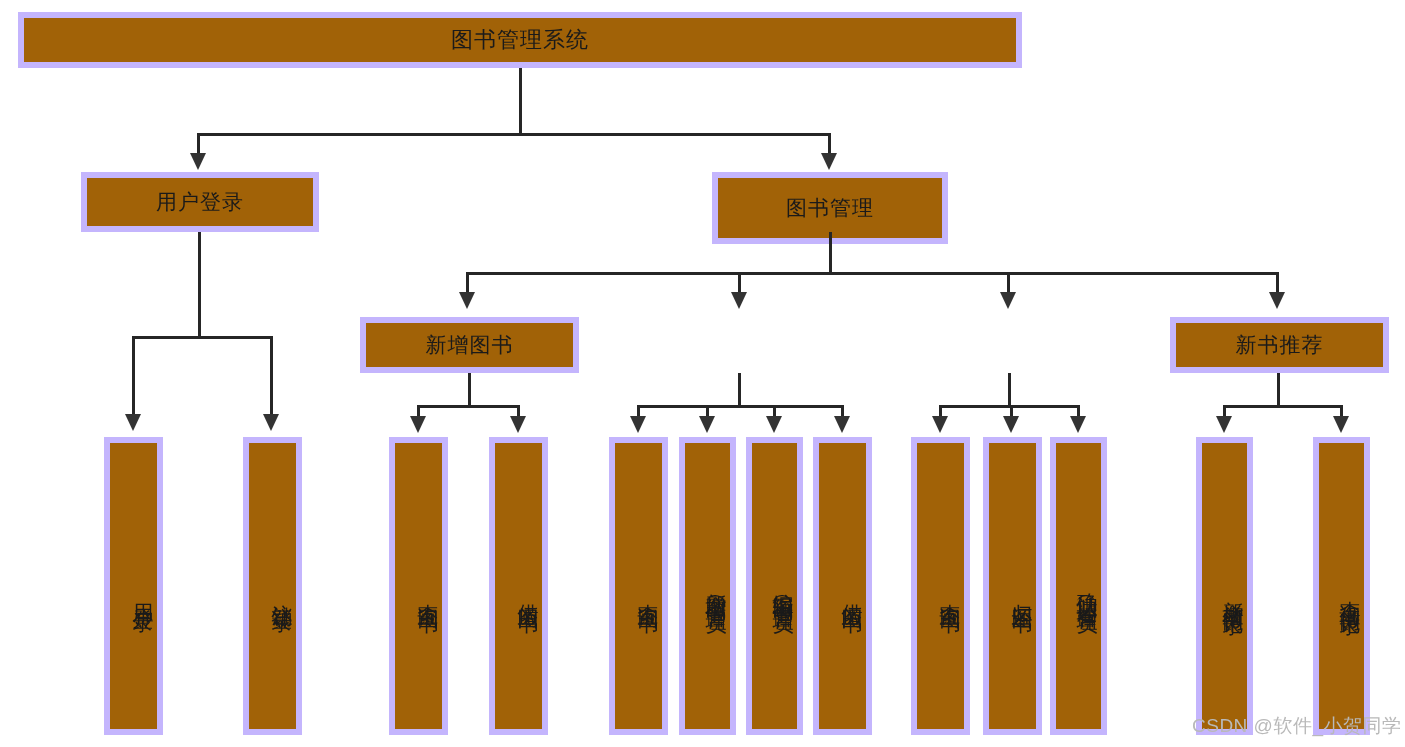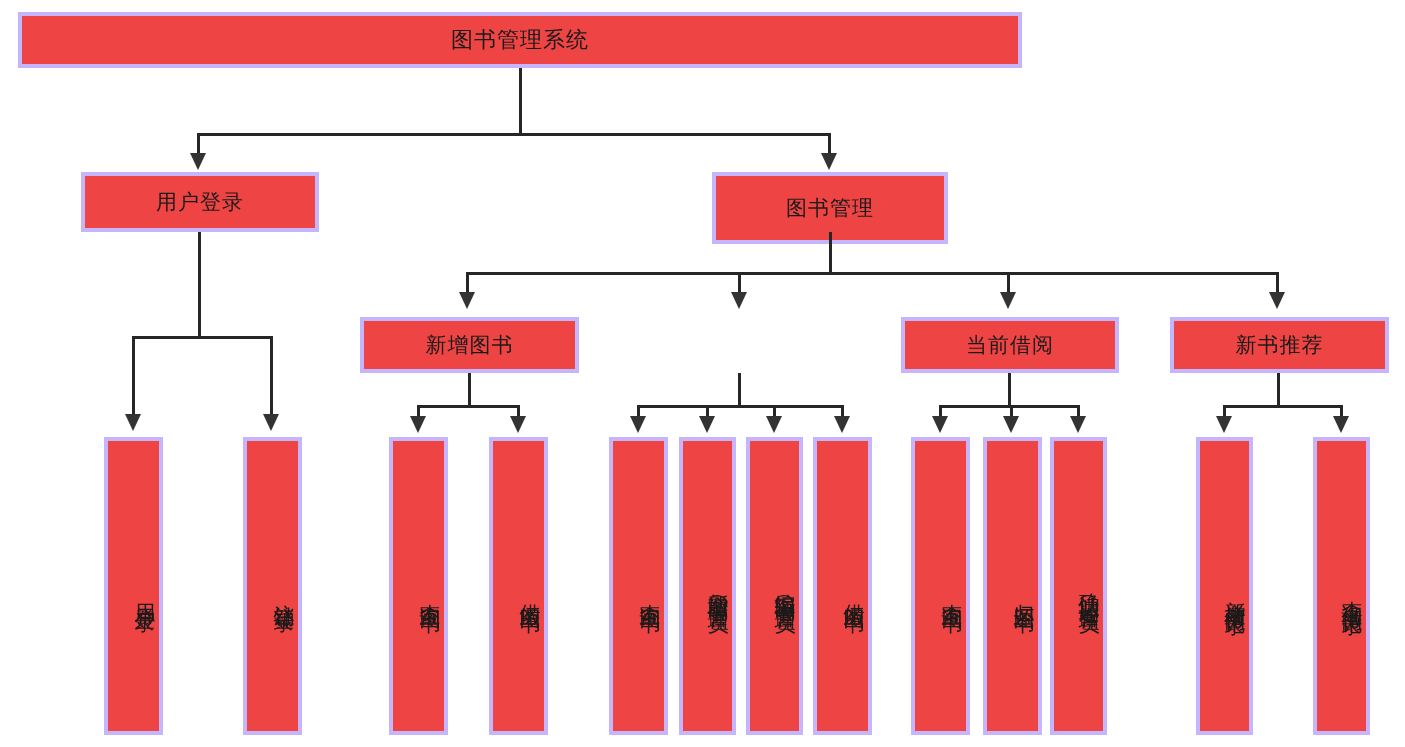--- a/index.html
+++ b/index.html
@@ -13,22 +13,22 @@
   #canvas {
     position: relative;
     width: 1405px;
     height: 747px;
     background: #ffffff;
     overflow: hidden;
   }
   .node {
     position: absolute;
     box-sizing: border-box;
-    background: #ef4444;
-    border: 4px solid #c4b5fd;
+    background: #a16207;
+    border: 6px solid #c4b5fd;
     display: flex;
     align-items: center;
     justify-content: center;
     color: #1a1a1a;
   }
   .node.horiz {
     font-size: 21px;
     letter-spacing: 1px;
   }
   .node.vert {
@@ -109,21 +109,20 @@
   <div class="vline" style="left:738px; top:272px; height:22px;"></div>
   <div class="arrow" style="left:731px; top:292px;"></div>
 
   <div class="vline" style="left:1007px; top:272px; height:22px;"></div>
   <div class="arrow" style="left:1000px; top:292px;"></div>
 
   <div class="vline" style="left:1276px; top:272px; height:22px;"></div>
   <div class="arrow" style="left:1269px; top:292px;"></div>
 
   <div class="node horiz" id="node-l3-0" style="left: 360px; top: 317px; width: 219px; height: 56px;">新增图书</div>
-  <div class="node horiz" id="node-l3-2" style="left: 901px; top: 317px; width: 218px; height: 56px;">当前借阅</div>
   <div class="node horiz" id="node-l3-3" style="left: 1170px; top: 317px; width: 219px; height: 56px;">新书推荐</div>
 
   <div class="vline" style="left:468px; top:373px; height:35px;"></div>
   <div class="hline" style="left:417px; top:405px; width:103px;"></div>
   <div class="vline" style="left:417px; top:405px; height:13px;"></div>
   <div class="arrow" style="left:410px; top:416px;"></div>
   <div class="vline" style="left:517px; top:405px; height:13px;"></div>
   <div class="arrow" style="left:510px; top:416px;"></div>
 
   <div class="vline" style="left:738px; top:373px; height:35px;"></div>
@@ -160,14 +159,15 @@
   <div class="node vert" id="leaf-4" style="left: 609px; top: 437px; width: 59px; height: 298px;">查询图书</div>
   <div class="node vert topfill" id="leaf-5" style="left: 679px; top: 437px; width: 57px; height: 298px;">新增图书（管理员）</div>
   <div class="node vert topfill" id="leaf-6" style="left: 746px; top: 437px; width: 57px; height: 298px;">编辑图书（管理员）</div>
   <div class="node vert" id="leaf-7" style="left: 813px; top: 437px; width: 59px; height: 298px;">借阅图书</div>
   <div class="node vert" id="leaf-8" style="left: 911px; top: 437px; width: 59px; height: 298px;">查询图书</div>
   <div class="node vert" id="leaf-9" style="left: 983px; top: 437px; width: 59px; height: 298px;">归还图书</div>
   <div class="node vert topfill" id="leaf-10" style="left: 1050px; top: 437px; width: 57px; height: 298px;">确认归还（管理员）</div>
   <div class="node vert" id="leaf-11" style="left: 1196px; top: 437px; width: 57px; height: 298px;">新增借阅记录</div>
   <div class="node vert" id="leaf-12" style="left: 1313px; top: 437px; width: 57px; height: 298px;">查询借阅记录</div>
 
+  <div class="watermark" style="left:1192px; top:713px;">CSDN @软件_小贺同学</div>
 
 </div>
 
 </body></html>

